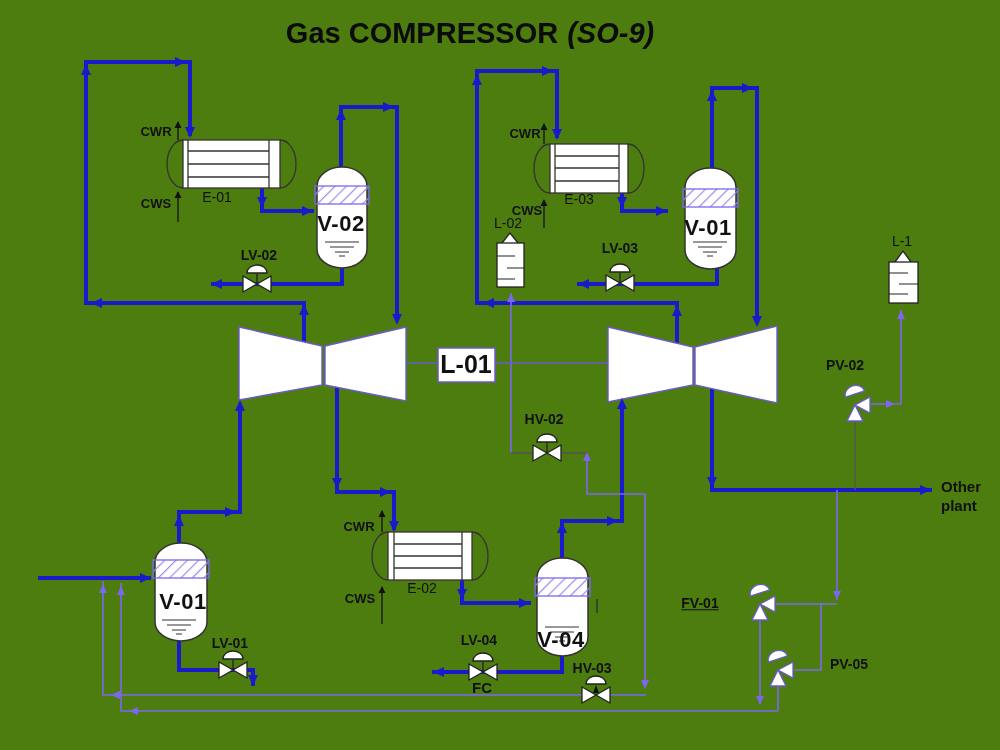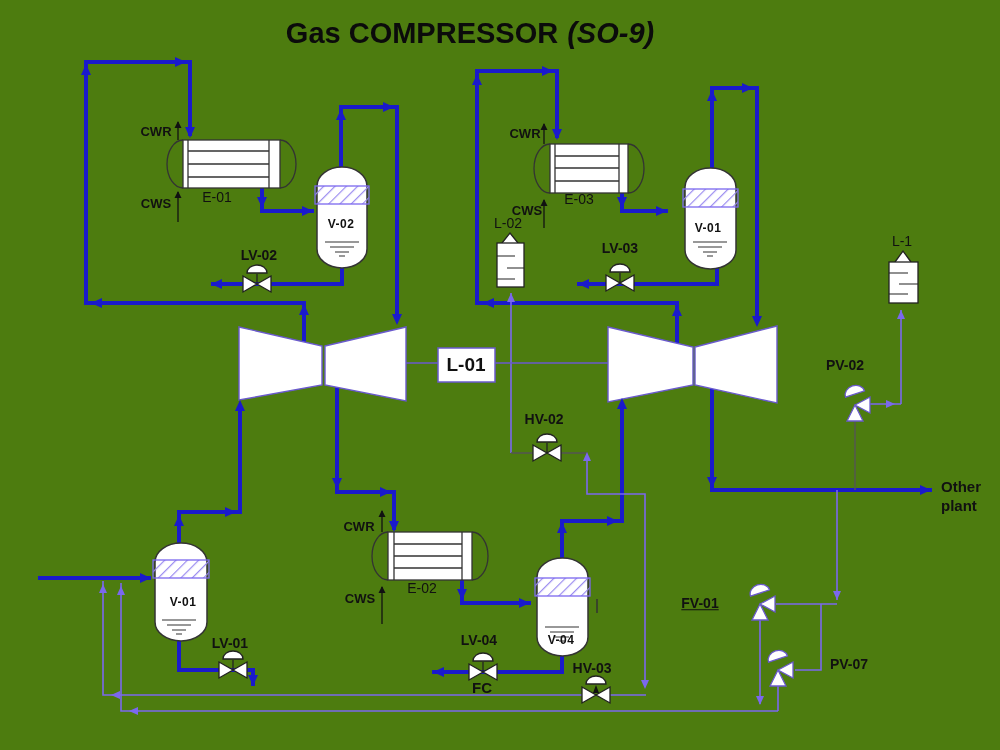--- a/index.html
+++ b/index.html
@@ -1,25 +1,25 @@
 <!DOCTYPE html>
 <html><head>
 <meta charset="utf-8">
 <style>
   html,body{margin:0;padding:0;background:#fff;}
   #stage{position:relative;width:1000px;height:750px;background:#4d7c0f;overflow:hidden;
          font-family:"Liberation Sans",sans-serif;padding-left:35px;}
   svg{position:absolute;left:0;top:0;}
   .lbl{position:absolute;transform:translate(-50%,-50%);font-weight:bold;font-size:14px;
        color:#111;white-space:pre-line;text-align:center;line-height:1.25;}
-  .tag{font-size:12px;letter-spacing:0.5px;}
+  .tag{font-size:22px;letter-spacing:0.5px;}
   .reg{font-weight:normal;font-size:14px;}
   .cw{font-size:13px;}
   .note{font-size:15px;text-align:left;transform:translate(0,-50%);}
-  .l01{font-size:19px;}
+  .l01{font-size:25px;}
   .fc{font-size:15px;}
   #title{position:absolute;left:470px;top:33px;transform:translate(-50%,-50%);
          font-size:29px;font-weight:bold;color:#0b0b0b;white-space:nowrap;}
   #title .suffix{font-style:italic;margin-left:9px;}
 </style>
 </head>
 <body>
 
 <div id="stage">
 
@@ -278,17 +278,17 @@
 <div class="lbl reg" style="left:508px;top:224px;">L-02</div>
 <div class="lbl reg" style="left:902px;top:242px;">L-1</div>
 
 <div class="lbl" style="left:230px;top:644px;">LV-01</div>
 <div class="lbl" style="left:259px;top:256px;">LV-02</div>
 <div class="lbl" style="left:620px;top:249px;">LV-03</div>
 <div class="lbl" style="left:479px;top:641px;">LV-04</div>
 <div class="lbl" style="left:544px;top:420px;">HV-02</div>
 <div class="lbl" style="left:592px;top:669px;">HV-03</div>
 <div class="lbl" style="left:700px;top:604px;text-decoration:underline;">FV-01</div>
-<div class="lbl" style="left:849px;top:665px;">PV-07</div>
+<div class="lbl" style="left:849px;top:665px;">PV-05</div>
 <div class="lbl" style="left:845px;top:366px;">PV-02</div>
 <div class="lbl fc" style="left:482px;top:688px;">FC</div>
 
 </div>
 
 </body></html>

